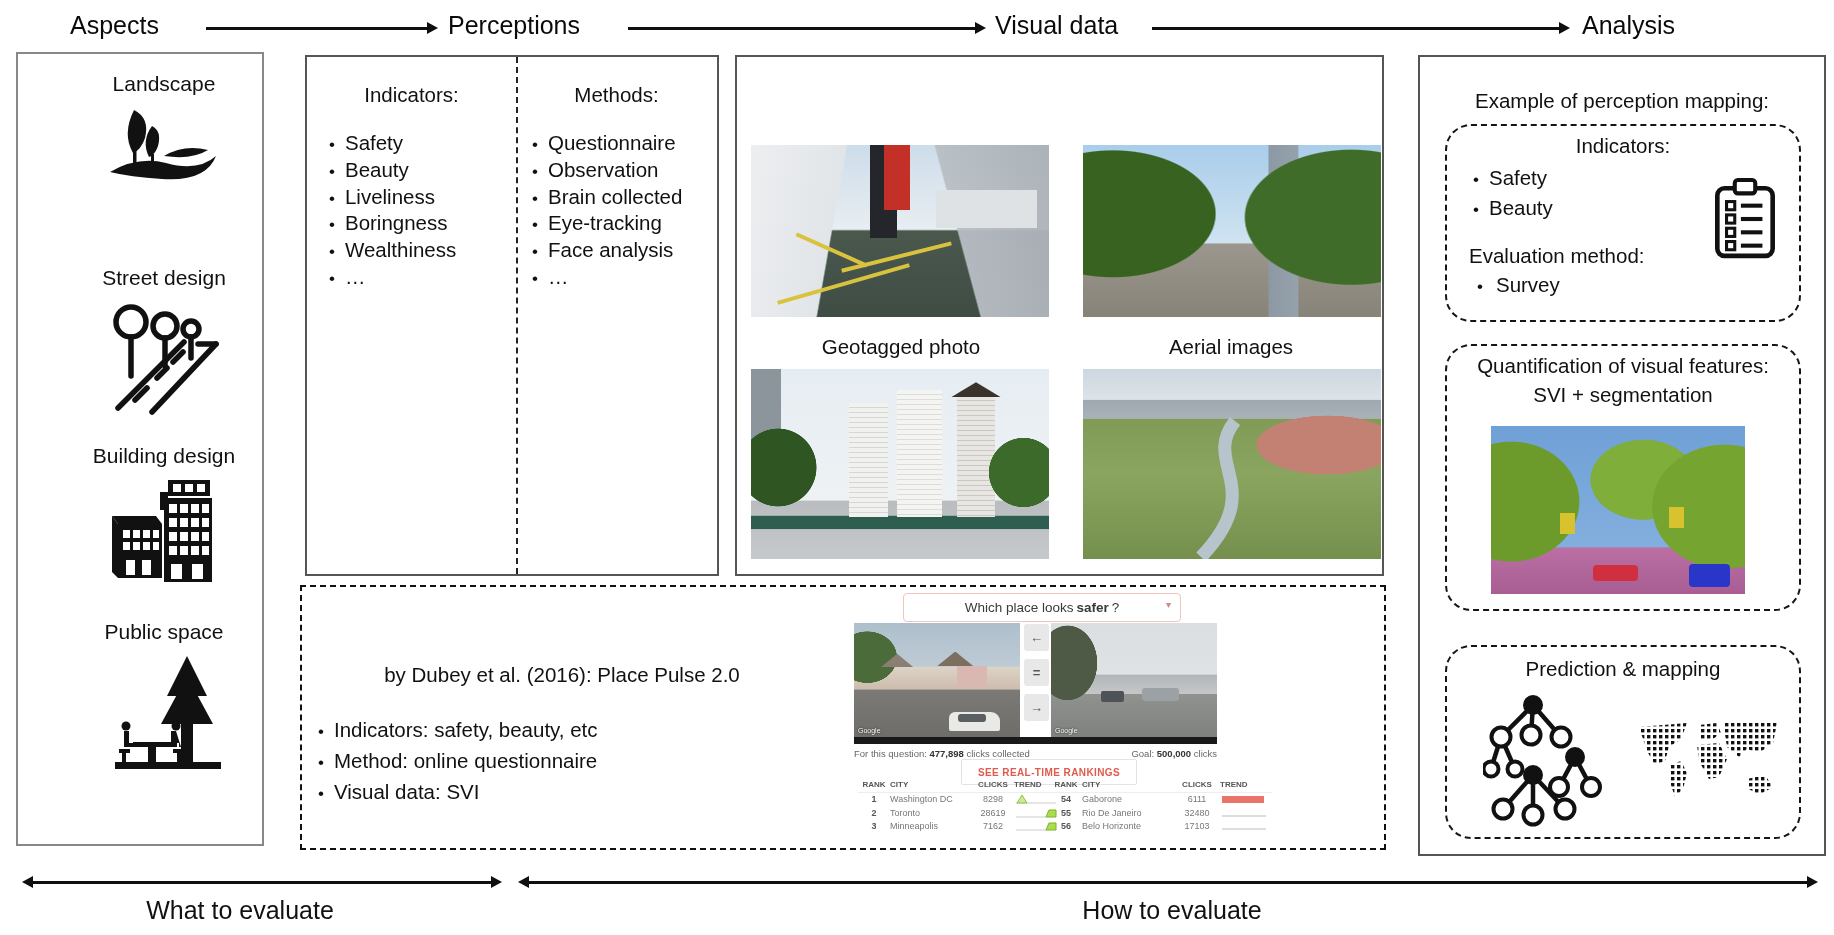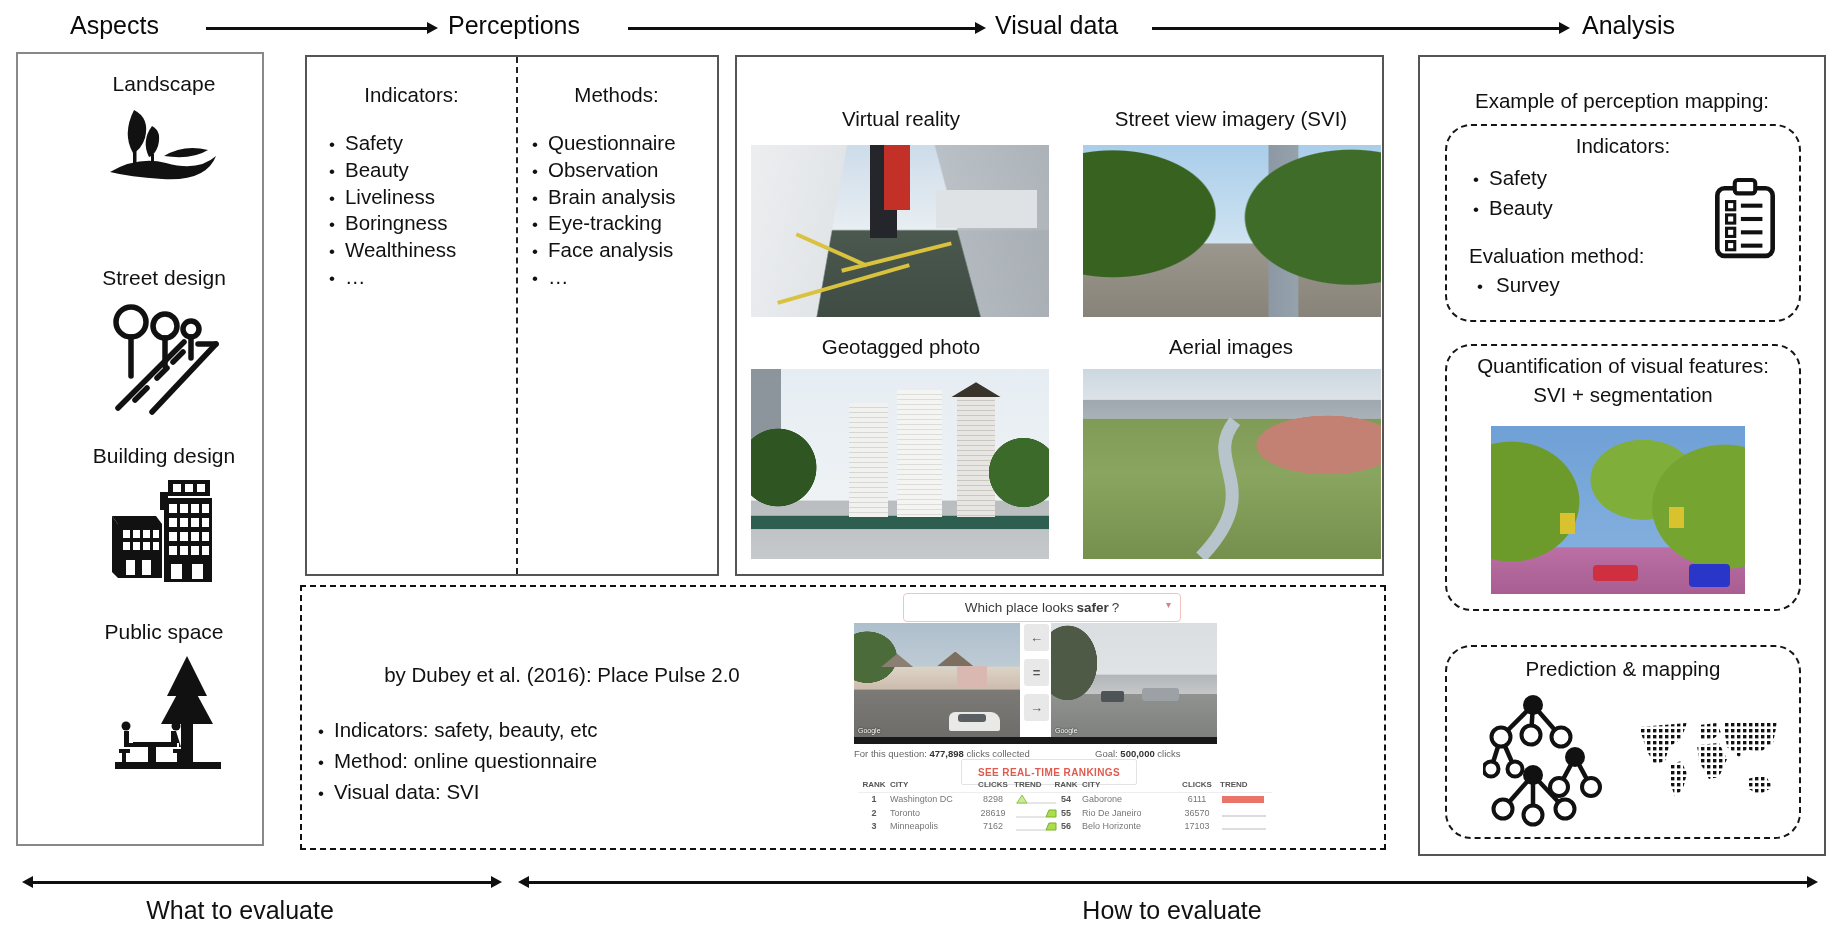--- a/index.html
+++ b/index.html
@@ -121,21 +121,21 @@
     linear-gradient(180deg, #dadee0 0%, #e6e9ea 100%);}
   .ppr-car1{position:absolute;left:55%;top:57%;width:22%;height:11%;background:#9ba1a5;border-radius:3px;}
   .ppr-car2{position:absolute;left:30%;top:60%;width:14%;height:9%;background:#4e5358;border-radius:2px;}
   .pp-google{position:absolute;left:4px;bottom:3px;font-size:7px;color:#fff;
              text-shadow:0 0 2px rgba(0,0,0,.9);}
   .pp-btn{position:absolute;left:722px;width:25px;height:27px;background:#e8e8e8;border-radius:3px;
           color:#555;font-size:13px;display:flex;align-items:center;justify-content:center;}
   .pp-bar{position:absolute;left:552px;top:150px;width:363px;height:7px;background:#191919;}
   .pp-clicks{position:absolute;left:552px;top:161px;font-size:9.5px;color:#666;}
   .pp-clicks b, .pp-goal b{color:#333;}
-  .pp-goal{position:absolute;left:793px;top:161px;width:150px;text-align:left;font-size:9.5px;color:#666;}
+  .pp-goal{position:absolute;left:765px;top:161px;width:150px;text-align:right;font-size:9.5px;color:#666;}
   .pp-rankbtn{position:absolute;left:659px;top:172px;width:174px;height:24px;background:#fff;
           border:1px solid #e3e3e3;border-radius:2px;color:#e05a4e;font-weight:bold;font-size:10px;
           letter-spacing:.4px;display:flex;align-items:center;justify-content:center;}
   .pp-table{position:absolute;top:191px;font-size:9px;color:#777;}
   .pp-row{display:grid;height:13.5px;align-items:center;}
   .pp-table.lt .pp-row{grid-template-columns:32px 82px 42px 46px;}
   .pp-table.rt .pp-row{grid-template-columns:32px 92px 46px 52px;}
   .pp-row.hd{font-size:8px;font-weight:bold;color:#555;border-bottom:1px solid #eee;}
   .pp-row .rk{text-align:center;font-weight:bold;color:#555;}
   .pp-row .ck{text-align:center;}
@@ -287,31 +287,29 @@
         <li>Boringness</li>
         <li>Wealthiness</li>
         <li>…</li>
       </ul>
     </div>
     <div id="perc-meth" class="perc-col">
       <div class="perc-title">Methods:</div>
       <ul class="plist" style="padding-left:14px">
         <li>Questionnaire</li>
         <li>Observation</li>
-        <li>Brain analysis</li>
+        <li>Brain collected</li>
         <li>Eye-tracking</li>
         <li>Face analysis</li>
         <li>…</li>
       </ul>
     </div>
   </div>
 
   <div id="visualdata-panel" class="panel">
-    <div class="vd-label" style="left:14px;top:50px">Virtual reality</div>
-    <div class="vd-label" style="left:344px;top:50px">Street view imagery (SVI)</div>
     <div class="vd-img img-vr" style="left:14px;top:88px">
       <div class="vr-dark"></div>
       <div class="vr-red"></div>
       <div class="vr-store"></div>
       <div class="vr-line" style="left:8%;bottom:18%;width:46%;transform:rotate(-16deg)"></div>
       <div class="vr-line" style="left:30%;bottom:34%;width:38%;transform:rotate(-14deg)"></div>
       <div class="vr-line" style="left:14%;bottom:38%;width:26%;transform:rotate(24deg)"></div>
     </div>
     <div class="vd-img img-svi" style="left:346px;top:88px"></div>
     <div class="vd-label" style="left:14px;top:278px">Geotagged photo</div>
@@ -423,21 +421,21 @@
         <span class="rk">54</span>
         <span>Gaborone</span>
         <span class="ck">6111</span>
         <svg width="48" height="12">
             <rect x="2" y="3" width="42" height="7" fill="#e8746a"></rect>
           </svg>
       </div>
       <div class="pp-row">
         <span class="rk">55</span>
         <span>Rio De Janeiro</span>
-        <span class="ck">36570</span>
+        <span class="ck">32480</span>
         <svg width="48" height="12">
             <line x1="2" y1="9" x2="46" y2="9" stroke="#bbb"></line>
           </svg>
       </div>
       <div class="pp-row">
         <span class="rk">56</span>
         <span>Belo Horizonte</span>
         <span class="ck">17103</span>
         <svg width="48" height="12">
             <line x1="2" y1="9" x2="46" y2="9" stroke="#bbb"></line>

